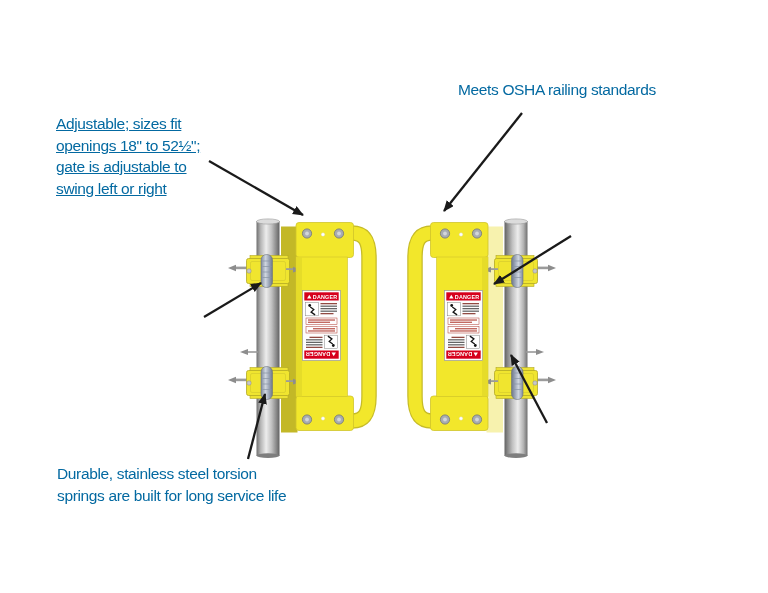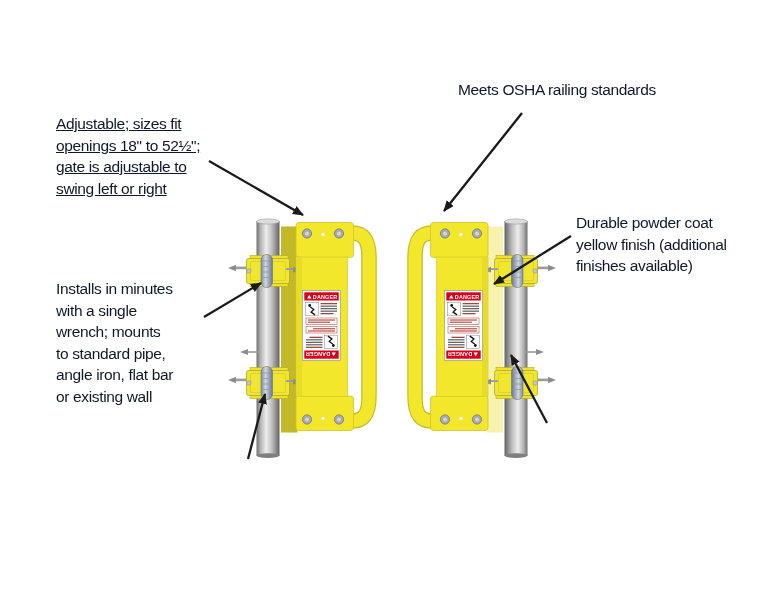--- a/index.html
+++ b/index.html
@@ -1,21 +1,21 @@
 <!DOCTYPE html>
 <html><head>
 <meta charset="utf-8">
 <style>
   html,body{margin:0;padding:0;background:#ffffff;}
   .stage{
     position:relative;width:768px;height:593px;background:#ffffff;
     overflow:hidden;font-family:"Liberation Sans",sans-serif;
   }
   .callout{
-    position:absolute;font-size:15.5px;line-height:21.5px;color:#0f172a;
+    position:absolute;font-size:15.5px;line-height:21.5px;color:#0369a1;
     letter-spacing:-0.35px;white-space:pre-line;
   }
   .c-adjustable{left:56px;top:113px;text-decoration:underline;}
   .c-osha{left:458px;top:79px;}
   .c-powder{left:576px;top:212px;}
   .c-install{left:56px;top:278px;}
   .c-springs{left:57px;top:463px;}
   .c-always{left:549px;top:423px;}
   svg.figure{position:absolute;left:0;top:0;}
   .arrow{stroke:#1a1a1a;stroke-width:2.3;fill:none;}
@@ -27,29 +27,22 @@
 </head>
 <body>
 
 <div class="stage">
 
   <div class="callout c-adjustable">Adjustable; sizes fit
 openings 18" to 52½";
 gate is adjustable to
 swing left or right</div>
   <div class="callout c-osha">Meets OSHA railing standards</div>
-  <div class="callout c-powder">Durable powder coat
-yellow finish (additional
-finishes available)</div>
-  <div class="callout c-install">Installs in minutes
-with a single
-wrench; mounts
-to standard pipe,
-angle iron, flat bar
-or existing wall</div>
+  <div class="callout c-springs">Durable, stainless steel torsion
+springs are built for long service life</div>
 
   <svg class="figure" width="768" height="593" viewBox="0 0 768 593">
     <defs>
       <linearGradient id="poleGrad" x1="0" y1="0" x2="1" y2="0">
         <stop offset="0" stop-color="#6f6f6f"></stop>
         <stop offset="0.18" stop-color="#b5b5b5"></stop>
         <stop offset="0.42" stop-color="#ededed"></stop>
         <stop offset="0.66" stop-color="#c0c0c0"></stop>
         <stop offset="0.86" stop-color="#8a8a8a"></stop>
         <stop offset="1" stop-color="#626262"></stop>

